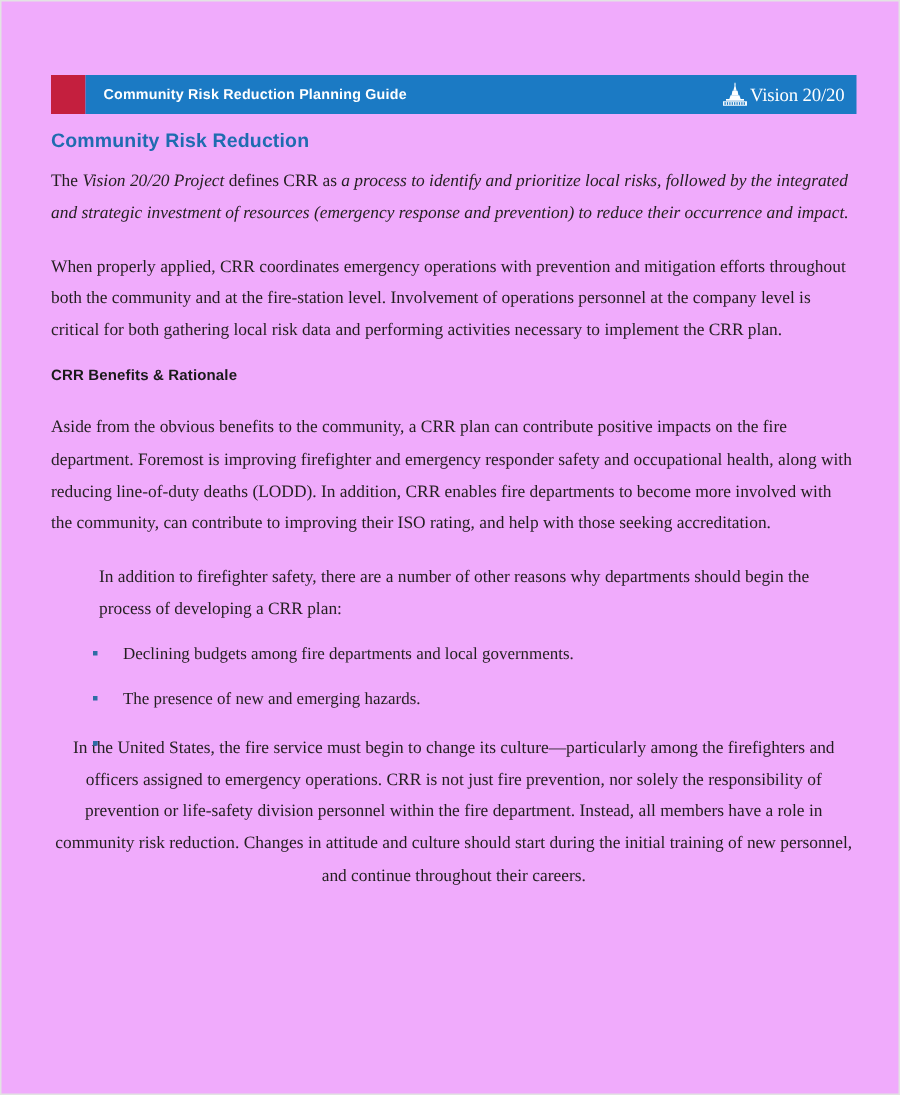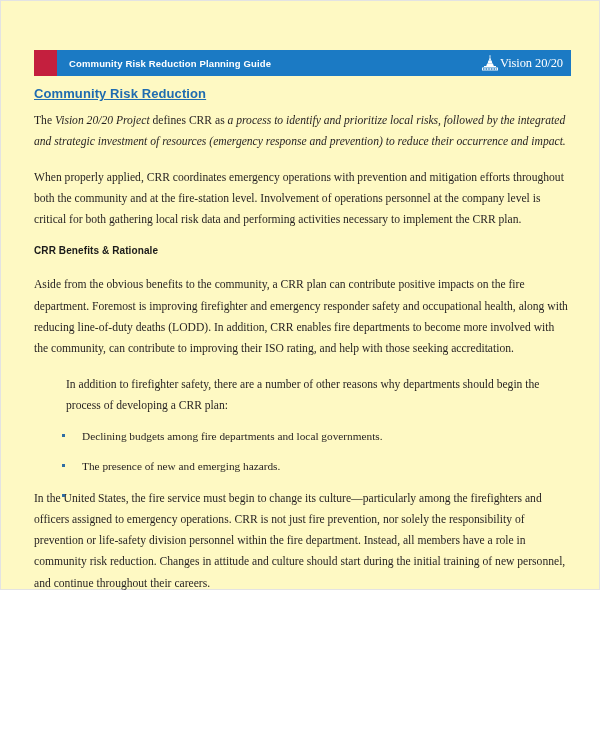--- a/index.html
+++ b/index.html
@@ -14,22 +14,22 @@
     font-family: "Liberation Serif", "DejaVu Serif", serif;
     color: #231f20;
     overflow: hidden;
   }
 
   
   .page {
     position: relative;
     box-sizing: border-box;
     width: 600px;
-    height: 590px;
-    background: #fef9c3;
+    height: 730px;
+    background: #f0abfc;
     border: 1px solid #e3e3e3;
     padding: 0;
   }
 
   
   .header {
     position: absolute;
     left: 33px;
     top: 49px;
     width: 537px;
@@ -90,40 +90,39 @@
     width: 537px;
   }
 
   h1.section-title {
     margin: 0 0 9px 0;
     font-family: "Liberation Sans", sans-serif;
     font-size: 13px;
     font-weight: bold;
     color: #1f6cb0;
     letter-spacing: 0.1px;
-    text-decoration: underline;
   }
 
   h2.sub-title {
     margin: 0 0 18px 0;
     font-family: "Liberation Sans", sans-serif;
     font-size: 10px;
     font-weight: bold;
     color: #1a1a1a;
     letter-spacing: 0.1px;
   }
 
   p.para {
     margin: 0 0 15px 0;
     font-size: 11.6px;
     line-height: 1.82;
     text-align: left;
     color: #231f20;
   }
-  p.para:last-child { margin-bottom: 0; }
+  p.para:last-child { margin-bottom: 0; text-align: center; }
 
   .em-italic {
     font-style: italic;
   }
 
   p.tight {
     margin-bottom: 11px;
     margin-left: 32px;
   }
 

